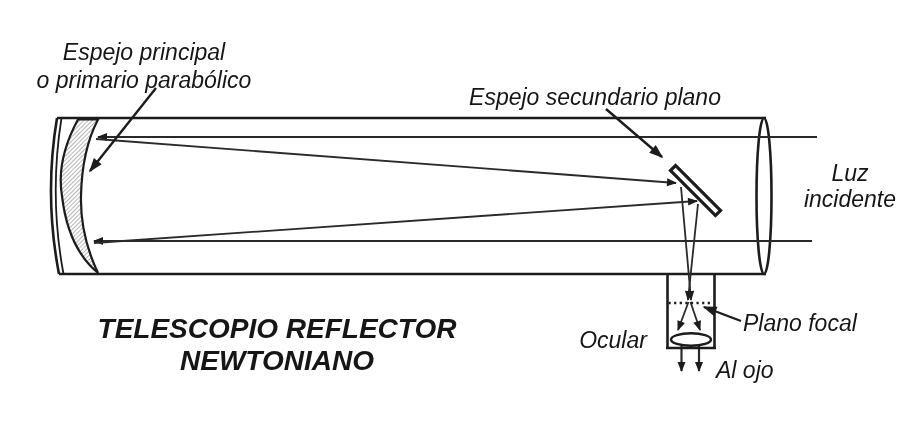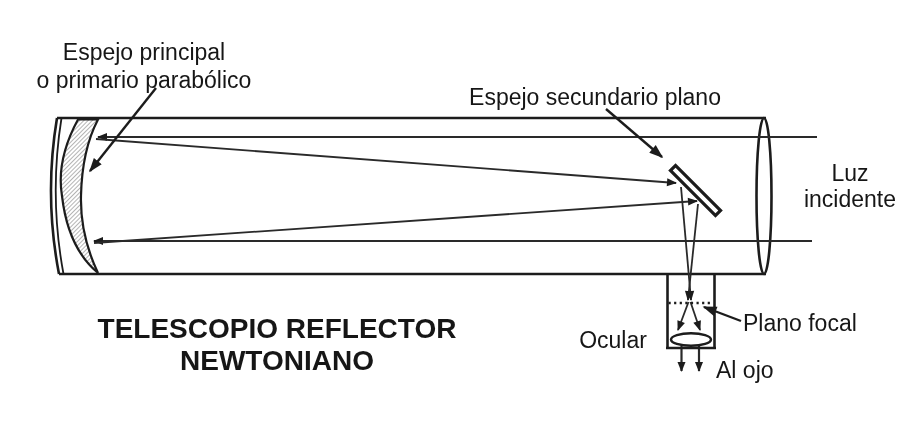--- a/index.html
+++ b/index.html
@@ -7,20 +7,21 @@
     padding: 0;
     background: #ffffff;
   }
   .stage {
     position: relative;
     width: 921px;
     height: 433px;
     background: #ffffff;
     overflow: hidden;
     font-family: "Liberation Sans", sans-serif;
+    font-style: italic;
   }
   svg text {
     font-family: "Liberation Sans", sans-serif;
     fill: #161616;
   }
   .lbl  { font-size: 23px; }
   .ttl  { font-size: 28px; font-weight: bold; }
 </style>
 </head>
 <body>

